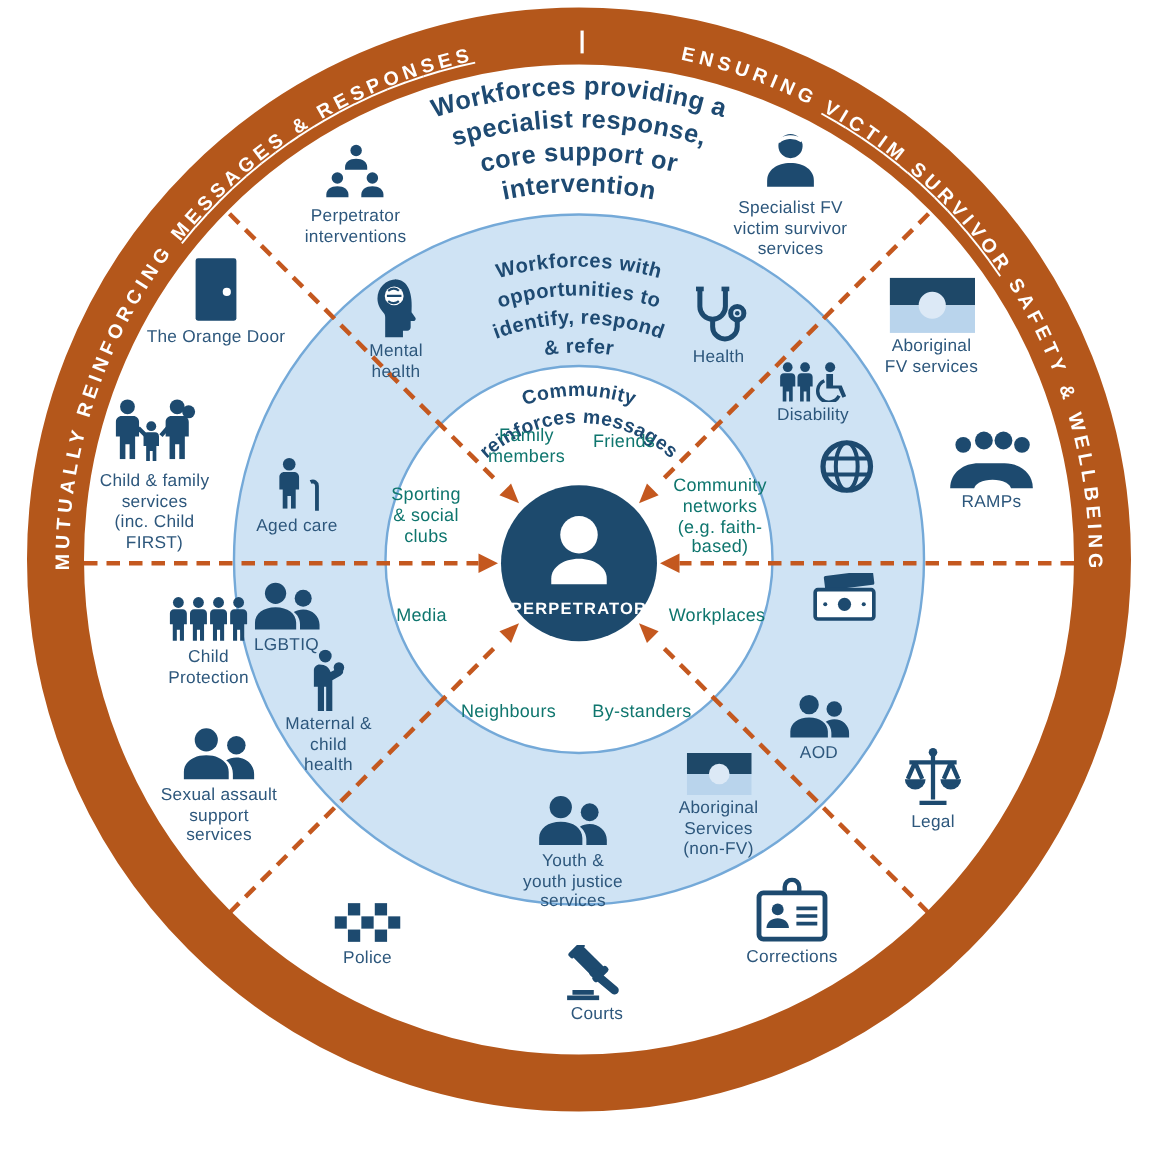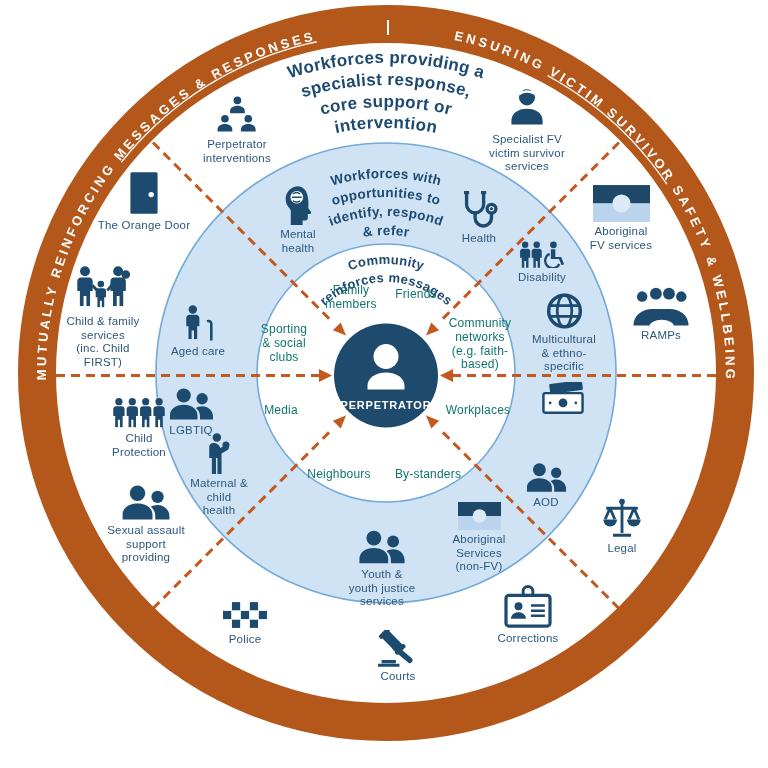--- a/index.html
+++ b/index.html
@@ -195,21 +195,21 @@
 Protection</div>
 </div>
 
 
 <div class="item" style="left:146px;top:484px">
   <svg width="48" height="37" viewBox="0 0 31 24" fill="#1d4a6f">
     <use href="#s-2bust" width="31" height="24"></use>
   </svg>
   <div class="lbl">Sexual assault
 support
-providing</div>
+services</div>
 </div>
 
 <div class="item" style="left:622px;top:497px">
   <svg width="42" height="42" viewBox="0 0 28 28">
     <g stroke="#1d4a6f" stroke-width="1.9" fill="none">
       <path d="M14 3.5V24M8 25.5h12M3.5 7.5h21"></path>
       <path d="M6 7.5 2.8 14.8M6 7.5l3.2 7.3M22 7.5l-3.2 7.3M22 7.5l3.2 7.3"></path>
     </g>
     <circle cx="14" cy="3" r="1.9" fill="#1d4a6f"></circle>
     <path d="M1.5 15a4.6 4.6 0 0 0 9.2 0z" fill="#1d4a6f"></path>
@@ -248,21 +248,21 @@
   <svg width="50" height="44" viewBox="0 0 34 30" fill="#1d4a6f">
     <rect x="13.7" y="1" width="6.6" height="9.5" rx="3.3" fill="none" stroke="#1d4a6f" stroke-width="2"></rect>
     <rect x="2" y="7" width="30" height="21" rx="2" fill="#fff" stroke="#1d4a6f" stroke-width="2.2"></rect>
     <circle cx="10.5" cy="14.5" r="2.7"></circle>
     <path d="M5.4 23c0-2.9 2.4-4.5 5.1-4.5s5.1 1.6 5.1 4.5z"></path>
     <path d="M19 14h9.5M19 17.5h9.5M19 21h9.5" stroke="#1d4a6f" stroke-width="1.7"></path>
   </svg>
   <div class="lbl">Corrections</div>
 </div>
 
-<div class="item" style="left:298px;top:185px;width:95px">
+<div class="item" style="left:264px;top:185px;width:95px">
   <svg width="32" height="40" viewBox="0 0 22 28" fill="#1d4a6f">
     <path d="M11 .8C5.9.8 2 4.8 2 9.8c0 2.9 1.3 5 2.8 6.6.6.7.8 1.2.8 2.1V28h8.3v-3.2h2c.9 0 1.6-.7 1.6-1.6v-2.9h1.4c.8 0 1.2-.9.8-1.5l-1.8-2.6c.6-8.3-1.2-15.4-7.9-15.4z"></path>
     <circle cx="9.8" cy="8.6" r="4.4" fill="#fff"></circle>
     <path d="M6.4 8.6h6.8M7 6.2c1.7-1.2 3.6-1.2 5 0M7 11c1.7 1.2 3.6 1.2 5 0" stroke="#1d4a6f" stroke-width="1" fill="none"></path>
   </svg>
   <div class="lbl">Mental
 health</div>
 </div>
 
 <div class="item" style="left:479px;top:191px;width:95px">
@@ -297,23 +297,20 @@
   </svg>
   <div class="lbl">Aged care</div>
 </div>
 
 <div class="item" style="left:564px;top:292px;width:95px">
   <svg width="38" height="38" viewBox="0 0 24 24">
     <circle cx="12" cy="12" r="10" fill="none" stroke="#1d4a6f" stroke-width="2.2"></circle>
     <ellipse cx="12" cy="12" rx="4.6" ry="10" fill="none" stroke="#1d4a6f" stroke-width="1.7"></ellipse>
     <path d="M2.6 8.6h18.8M2.6 15.4h18.8" stroke="#1d4a6f" stroke-width="1.7"></path>
   </svg>
-  <div class="lbl">Multicultural
-&amp; ethno-
-specific</div>
 </div>
 
 <div class="item" style="left:191px;top:387px;width:95px">
   <svg width="44" height="34" viewBox="0 0 31 24" fill="#1d4a6f">
     <use href="#s-2bust" width="31" height="24"></use>
   </svg>
   <div class="lbl">LGBTIQ</div>
 </div>
 
 <div class="item" style="left:563px;top:382px;width:100px">

